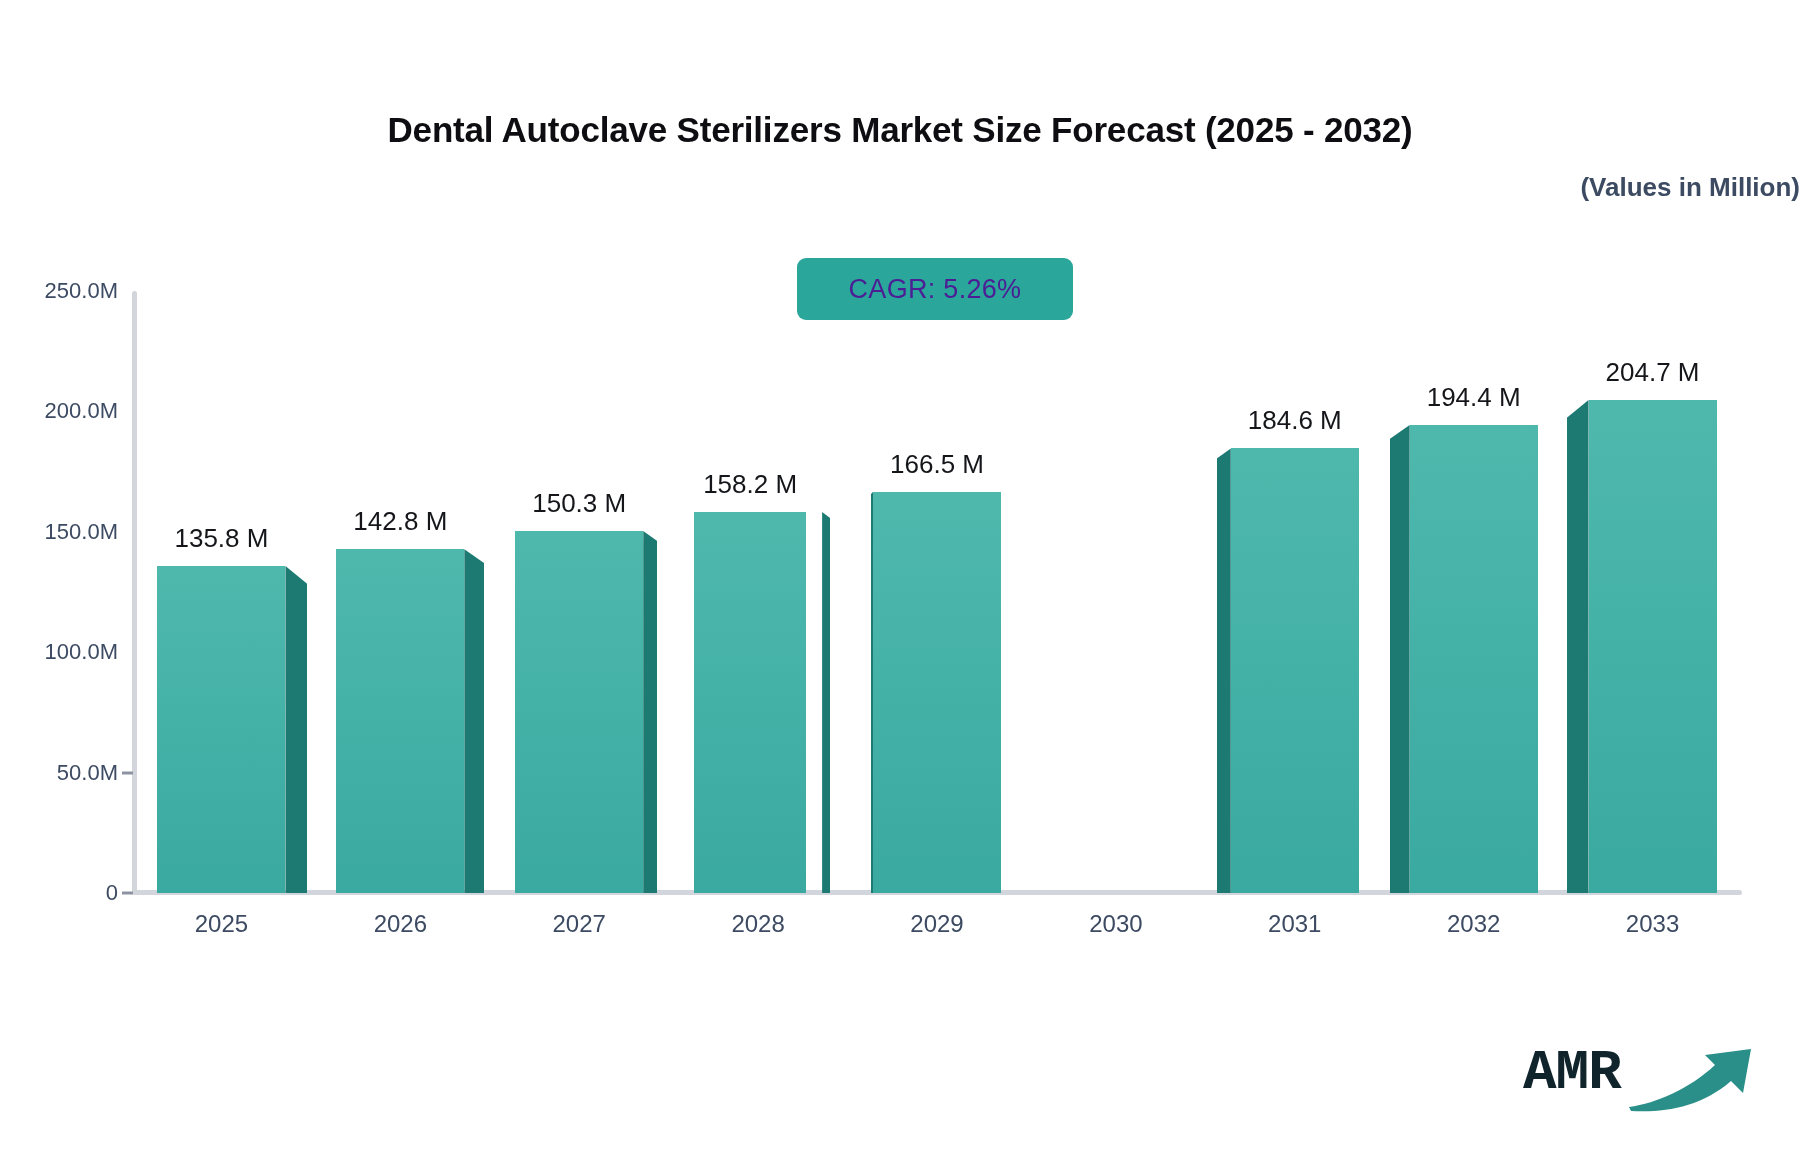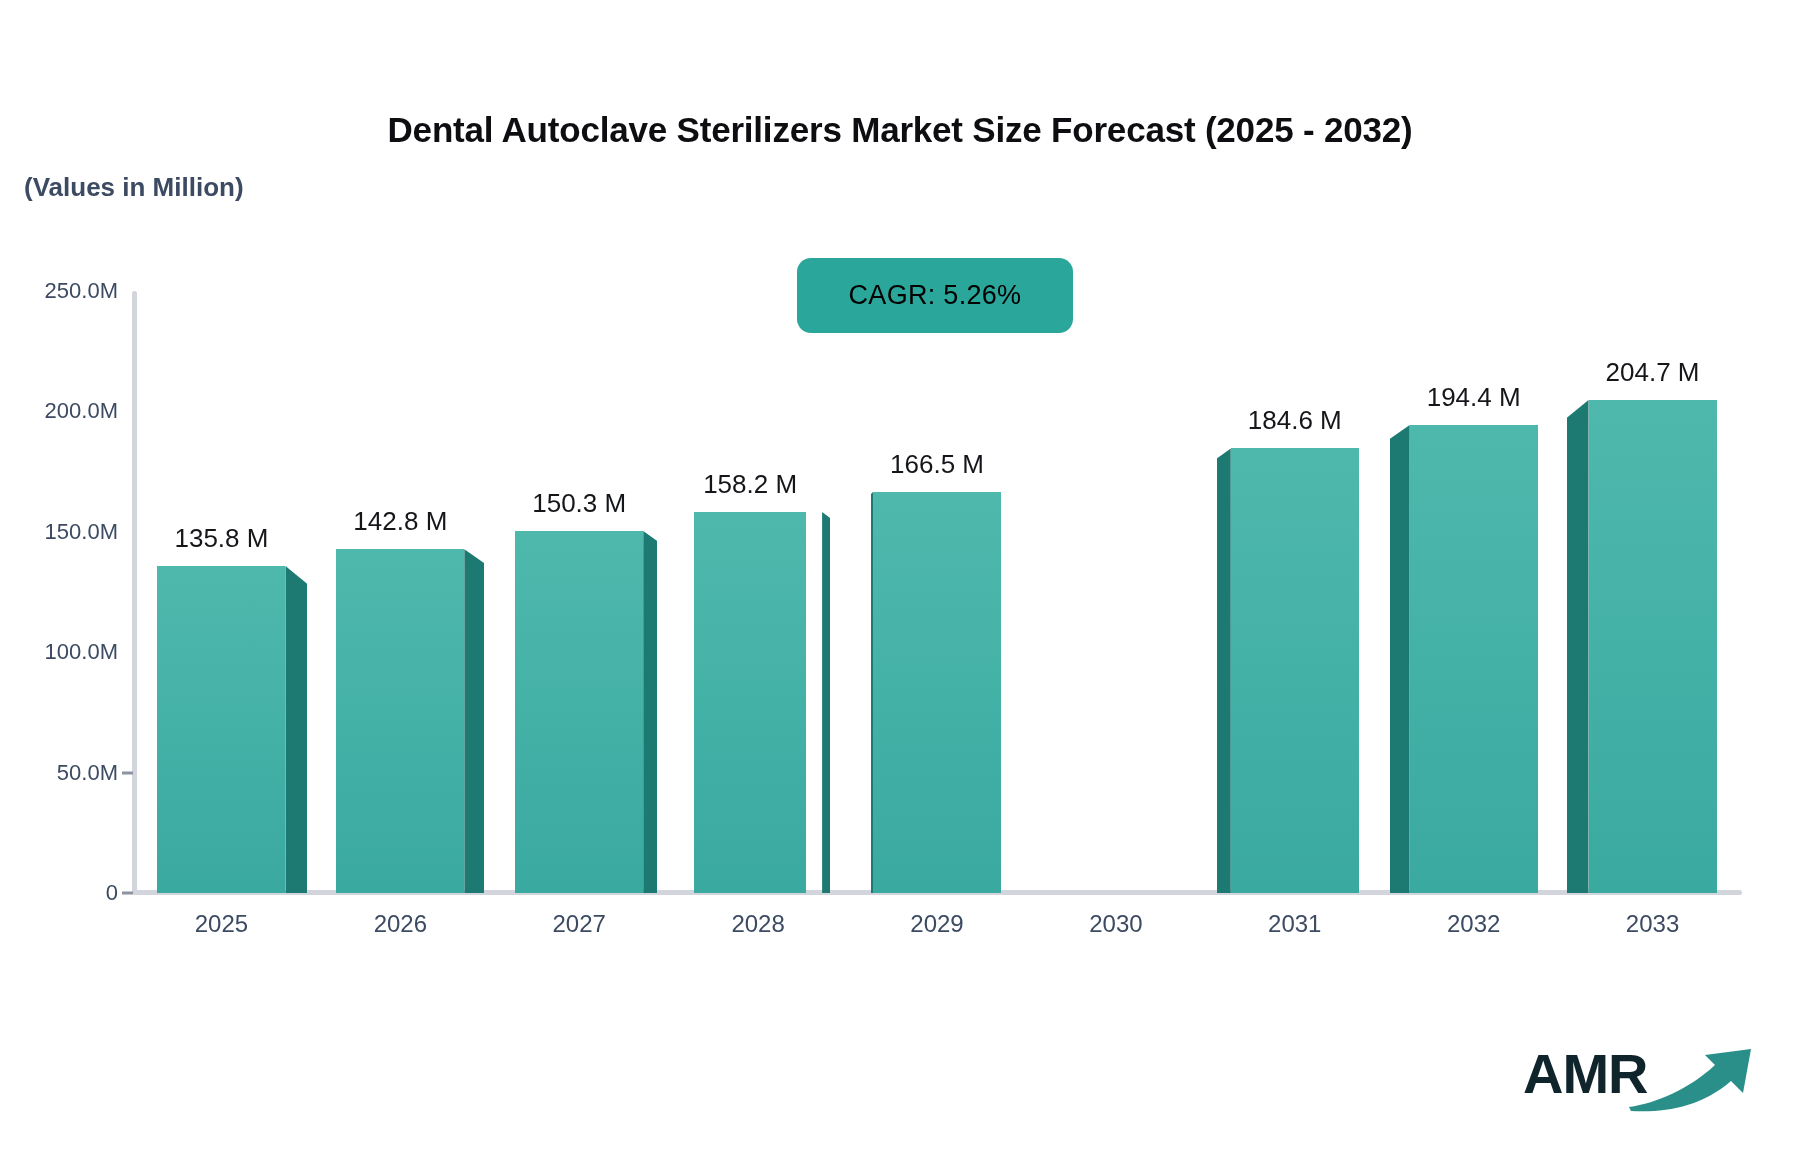--- a/index.html
+++ b/index.html
@@ -14,34 +14,34 @@
 
   
   .title {
     position: absolute; top: 110px; left: 0; width: 1800px;
     text-align: center;
     font-size: 35px; font-weight: bold; letter-spacing: -0.2px;
     color: #0e0e12;
   }
   .subtitle {
     position: absolute; top: 172px; left: 0; width: 1800px;
-    text-align: left;
+    text-align: right;
     font-size: 26px; font-weight: bold;
     color: #3c4a62;
     padding-left: 24px;
   }
 
   
   .cagr-badge {
     position: absolute; top: 258px; left: 797px;
-    width: 276px; height: 75px;
+    width: 276px; height: 62px;
     background: #2aa69a;
-    border-radius: 14px;
+    border-radius: 9px;
     display: flex; align-items: center; justify-content: center;
-    color: #000000; font-size: 27px; font-weight: 500;
+    color: #4c1d95; font-size: 27px; font-weight: 500;
     letter-spacing: 0.3px;
   }
   .y-axis-line {
     position: absolute; left: 132px; top: 291px;
     width: 5px; height: 602px;
     background: #d2d5db;
     border-radius: 3px;
   }
   .x-axis-line {
     position: absolute; left: 132px; top: 890px;
@@ -87,21 +87,21 @@
 
   .xtick {
     position: absolute; top: 910px;
     transform: translateX(-50%);
     font-size: 24px; color: #3c4a62; white-space: nowrap;
   }
 
   
   .logo {
     position: absolute; left: 1523px; top: 1035px;
-    width: 250px; height: 85px;
+    width: 250px; height: 85px; font-family: Liberation Mono, monospace;
   }
   .logo-text {
     position: absolute; left: 0; top: 6px;
     font-size: 56px; font-weight: bold; letter-spacing: -1px;
     color: #10242c;
   }
   .logo-arrow { position: absolute; left: 104px; top: 10px; }
 </style>
 </head>
 <body>

